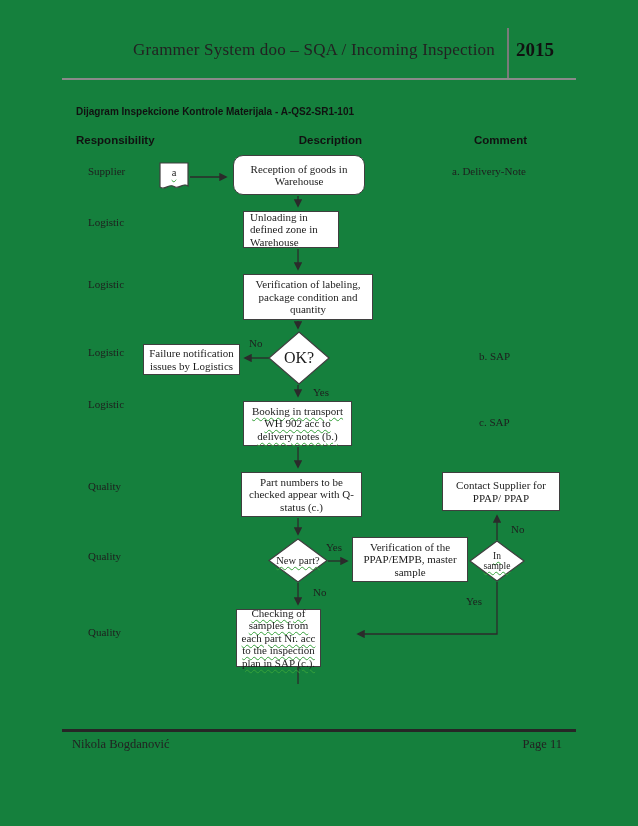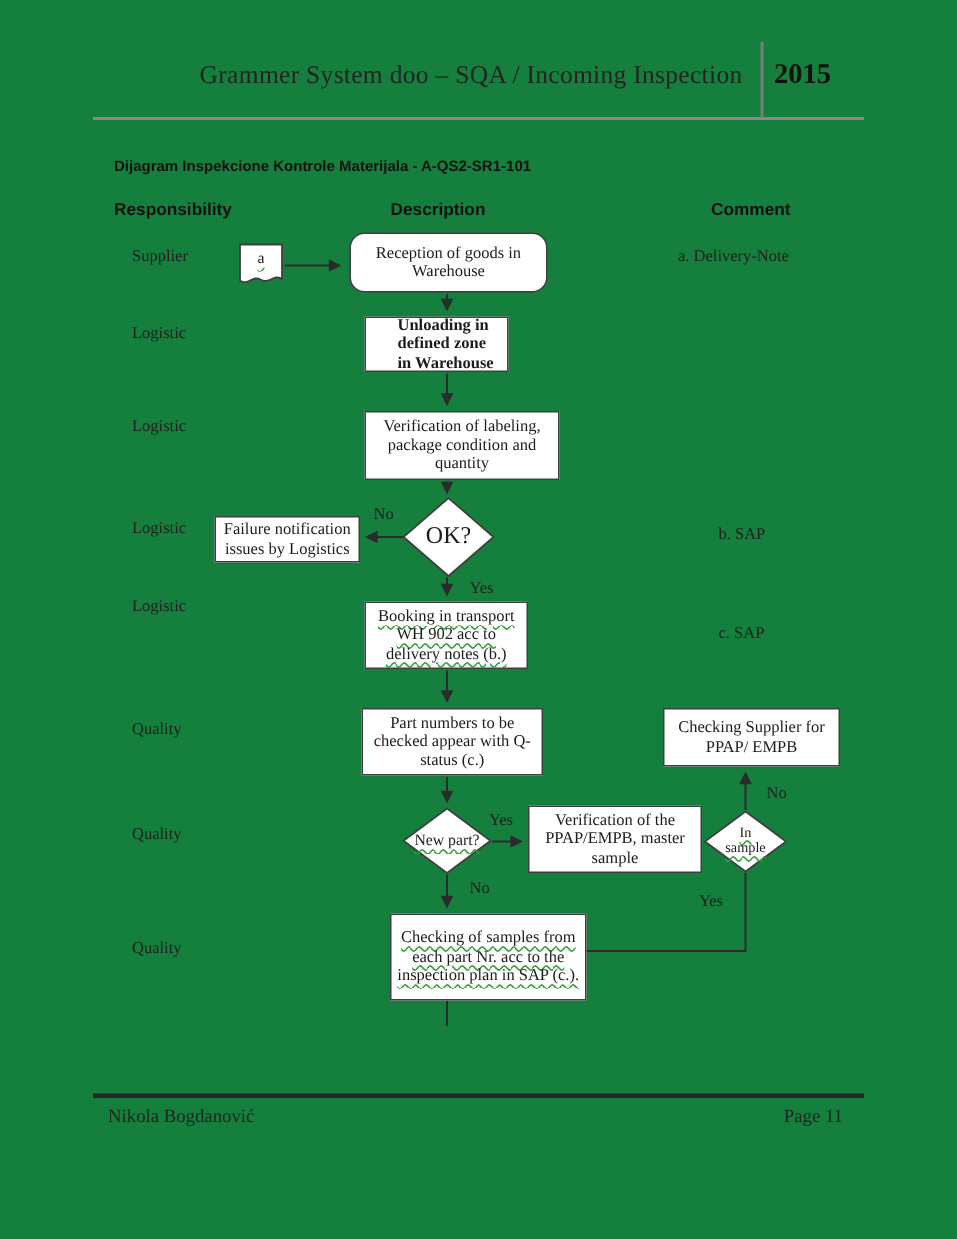--- a/index.html
+++ b/index.html
@@ -35,21 +35,21 @@
     position:absolute;top:134px;font-family:"Liberation Sans", sans-serif;
     font-weight:bold;font-size:11.5px;color:#111;
   }
   
   .node{
     position:absolute;background:#fff;border:1px solid var(--border-color);
     display:flex;align-items:center;justify-content:center;text-align:center;
     font-size:11px;line-height:12.5px;padding:2px 3px;z-index:3;
   }
   .node.rounded{border-radius:10px;}
-  .node.left{justify-content:flex-start;text-align:left;padding-left:21px;font-weight:bold;}
+  .node.left{justify-content:flex-start;text-align:left;padding-left:6px;}
   .dtext{
     position:absolute;display:flex;align-items:center;justify-content:center;
     text-align:center;font-size:10.5px;line-height:11.5px;z-index:4;
   }
   .wavy{
     -webkit-text-decoration:underline wavy var(--spellcheck-green);
     text-decoration:underline wavy var(--spellcheck-green);
     text-decoration-thickness:1px;text-underline-offset:2px;
   }
   .resp-label,.cmt-label,.edge-label{position:absolute;font-size:11px;color:#1e1e1e;z-index:3;}
@@ -64,21 +64,21 @@
 
 <div class="page">
 
   <div class="hdr-title">Grammer System doo – SQA / Incoming Inspection</div>
   <div class="hdr-year">2015</div>
   <div class="hdr-vline"></div>
   <div class="hdr-hline"></div>
 
   <div class="diagram-title">Dijagram Inspekcione Kontrole Materijala - A-QS2-SR1-101</div>
   <div class="col-hdr" style="left:76px;">Responsibility</div>
-  <div class="col-hdr" style="left:242px;width:100px;text-align:center;">Description</div>
+  <div class="col-hdr" style="left:262px;width:100px;text-align:right;">Description</div>
   <div class="col-hdr" style="left:474px;">Comment</div>
 
   <div class="resp-label" style="left:88px;top:165px;">Supplier</div>
   <div class="resp-label" style="left:88px;top:216px;">Logistic</div>
   <div class="resp-label" style="left:88px;top:278px;">Logistic</div>
   <div class="resp-label" style="left:88px;top:346px;">Logistic</div>
   <div class="resp-label" style="left:88px;top:398px;">Logistic</div>
   <div class="resp-label" style="left:88px;top:480px;">Quality</div>
   <div class="resp-label" style="left:88px;top:550px;">Quality</div>
   <div class="resp-label" style="left:88px;top:626px;">Quality</div>
@@ -116,23 +116,23 @@
       <polygon points="497,541 524,561 497,581 470,561"></polygon>
     </g>
   </svg>
 
   <div class="node rounded" style="left:233px;top:155px;width:132px;height:40px;">Reception of goods in Warehouse</div>
   <div class="node left" style="left:243px;top:211px;width:96px;height:37px;">Unloading in defined zone in Warehouse</div>
   <div class="node" style="left:243px;top:274px;width:130px;height:46px;">Verification of labeling, package condition and quantity</div>
   <div class="node" style="left:143px;top:344px;width:97px;height:31px;">Failure notification issues by Logistics</div>
   <div class="node wavy" style="left:243px;top:401px;width:109px;height:45px;">Booking in transport WH 902 acc to delivery notes (b.)</div>
   <div class="node" style="left:241px;top:472px;width:121px;height:45px;">Part numbers to be checked appear with Q-status (c.)</div>
-  <div class="node" style="left:442px;top:472px;width:118px;height:39px;">Checking Supplier for PPAP/ EMPB</div>
+  <div class="node" style="left:442px;top:472px;width:118px;height:39px;">Contact Supplier for PPAP/ PPAP</div>
   <div class="node" style="left:352px;top:537px;width:116px;height:45px;">Verification of the PPAP/EMPB, master sample</div>
-  <div class="node wavy" style="left:260px;top:609px;width:131px;height:58px;">Checking of samples from each part Nr. acc to the inspection plan in SAP (c.).</div>
+  <div class="node wavy" style="left:236px;top:609px;width:85px;height:58px;">Checking of samples from each part Nr. acc to the inspection plan in SAP (c.).</div>
 
   <div class="dtext" style="left:160px;top:166px;width:28px;height:14px;">
       <span class="wavy">a</span>
     </div>
   <div class="dtext" style="left:269px;top:332px;width:60px;height:52px;font-size:16px;">OK?</div>
   <div class="dtext wavy" style="left:274px;top:541px;width:48px;height:40px;">New part?</div>
   <div class="dtext wavy" style="left:479px;top:543px;width:36px;height:36px;font-size:9.5px;line-height:10.5px;">In sample</div>
 
   <div class="edge-label" style="left:249px;top:337px;">No</div>
   <div class="edge-label" style="left:313px;top:386px;">Yes</div>

